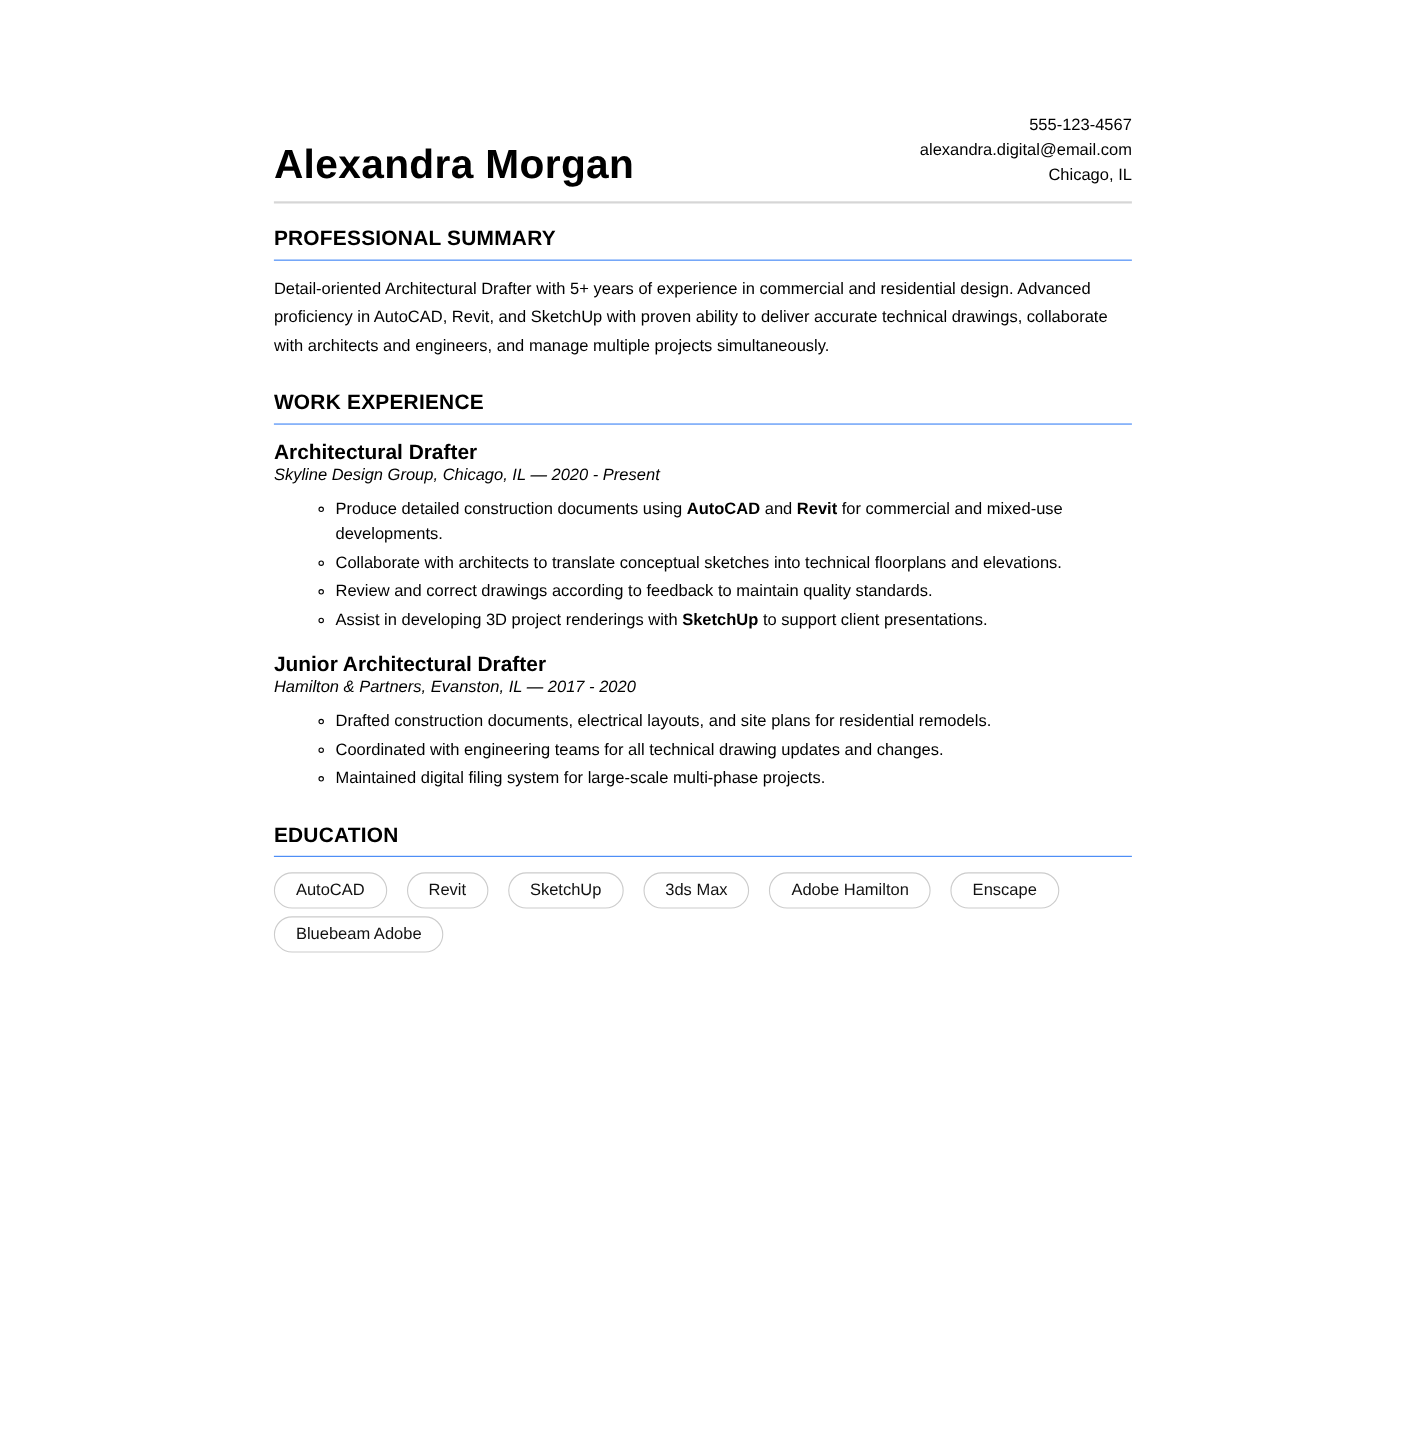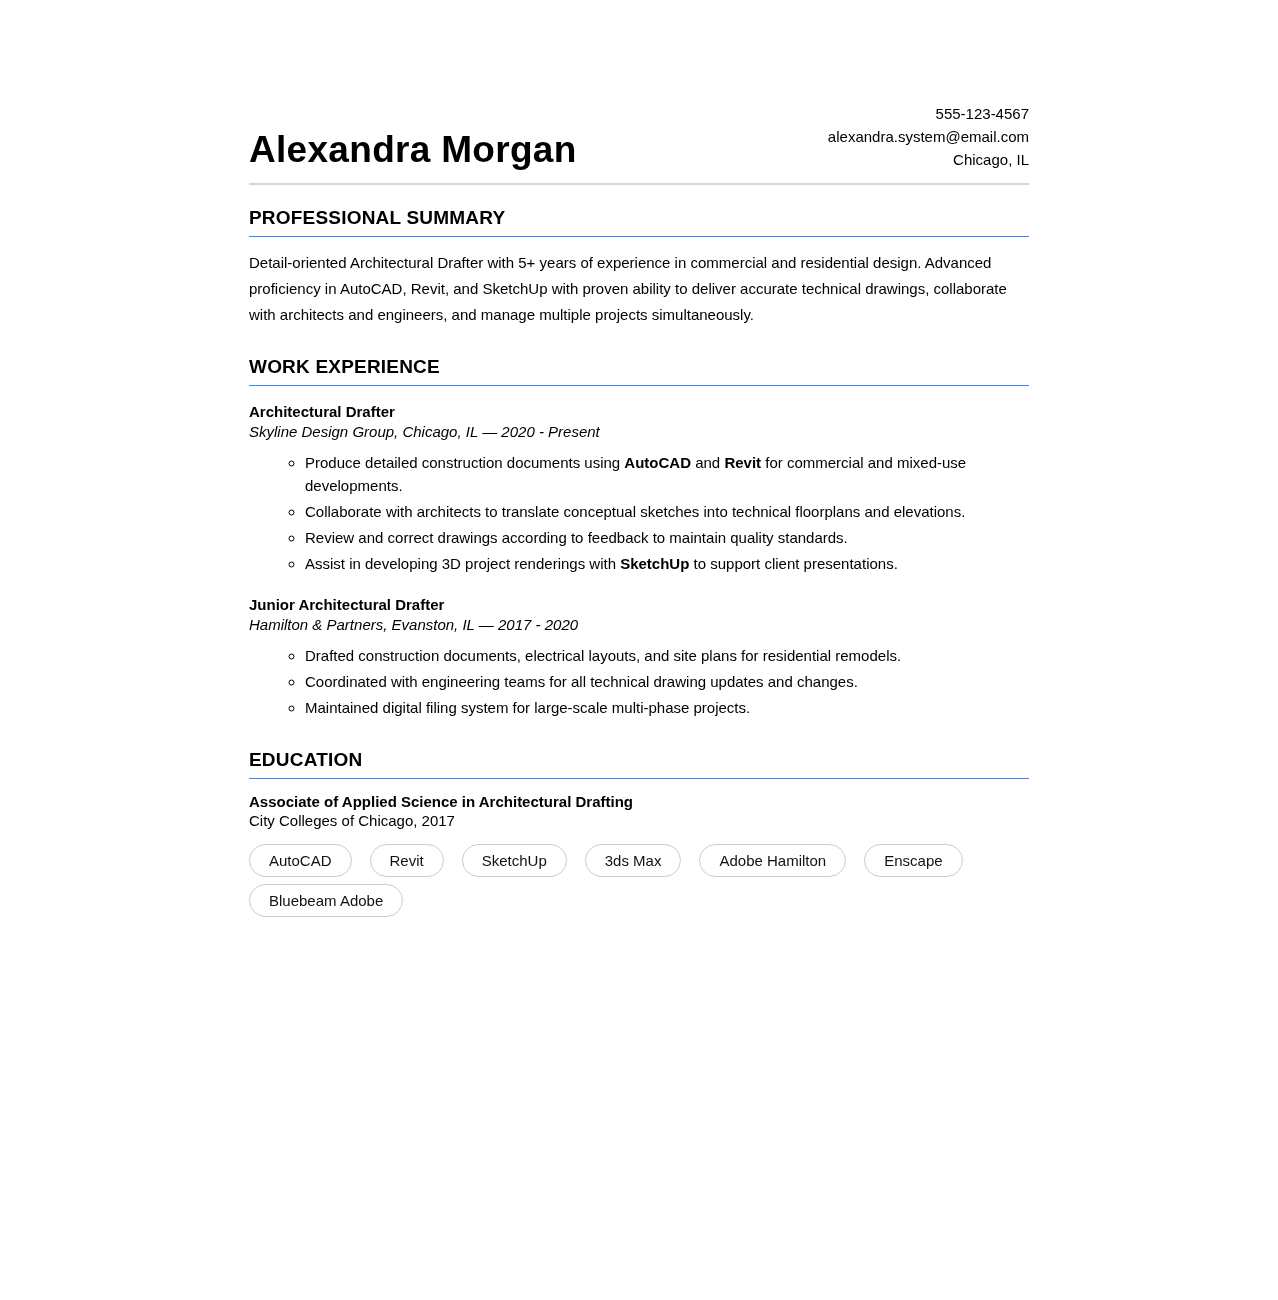--- a/index.html
+++ b/index.html
@@ -50,21 +50,21 @@
 
   .summary-text {
     margin-top: 13px;
     font-size: 15px;
     line-height: 26px;
   }
 
   .job { margin-top: 16px; }
   .job + .job { margin-top: 20px; }
   .job-role {
-    font-size: 15px;
+    font-size: 19px;
     font-weight: bold;
     line-height: 20px;
   }
   .job-meta {
     font-size: 15px;
     line-height: 20px;
     font-style: italic;
   }
   .job-bullets {
     margin-top: 9px;
@@ -107,21 +107,21 @@
 </style>
 </head>
 <body>
 
 <div class="page">
 
   <div class="header">
     <div class="name">Alexandra Morgan</div>
     <div class="contact">
       <div>555-123-4567</div>
-      <div>alexandra.system@email.com</div>
+      <div>alexandra.digital@email.com</div>
       <div>Chicago, IL</div>
     </div>
   </div>
 
   <div class="section-title mt-sm">PROFESSIONAL SUMMARY</div>
   <p class="summary-text">Detail-oriented Architectural Drafter with 5+ years of experience in commercial and residential design. Advanced proficiency in AutoCAD, Revit, and SketchUp with proven ability to deliver accurate technical drawings, collaborate with architects and engineers, and manage multiple projects simultaneously.</p>
 
   <div class="section-title mt-md">WORK EXPERIENCE</div>
 
   <div class="job">
@@ -139,24 +139,20 @@
     <div class="job-role">Junior Architectural Drafter</div>
     <div class="job-meta">Hamilton &amp; Partners, Evanston, IL — 2017 - 2020</div>
     <ul class="job-bullets">
       <li><span>Drafted construction documents, electrical layouts, and site plans for residential remodels.</span></li>
       <li><span>Coordinated with engineering teams for all technical drawing updates and changes.</span></li>
       <li><span>Maintained digital filing system for large-scale multi-phase projects.</span></li>
     </ul>
   </div>
 
   <div class="section-title mt-lg">EDUCATION</div>
-  <div class="edu">
-    <div class="edu-degree">Associate of Applied Science in Architectural Drafting</div>
-    <div class="edu-school">City Colleges of Chicago, 2017</div>
-  </div>
 
   <div class="pills">
     <span class="pill">AutoCAD</span>
     <span class="pill">Revit</span>
     <span class="pill">SketchUp</span>
     <span class="pill">3ds Max</span>
     <span class="pill">Adobe Hamilton</span>
     <span class="pill">Enscape</span>
     <span class="pill">Bluebeam Adobe</span>
   </div>

